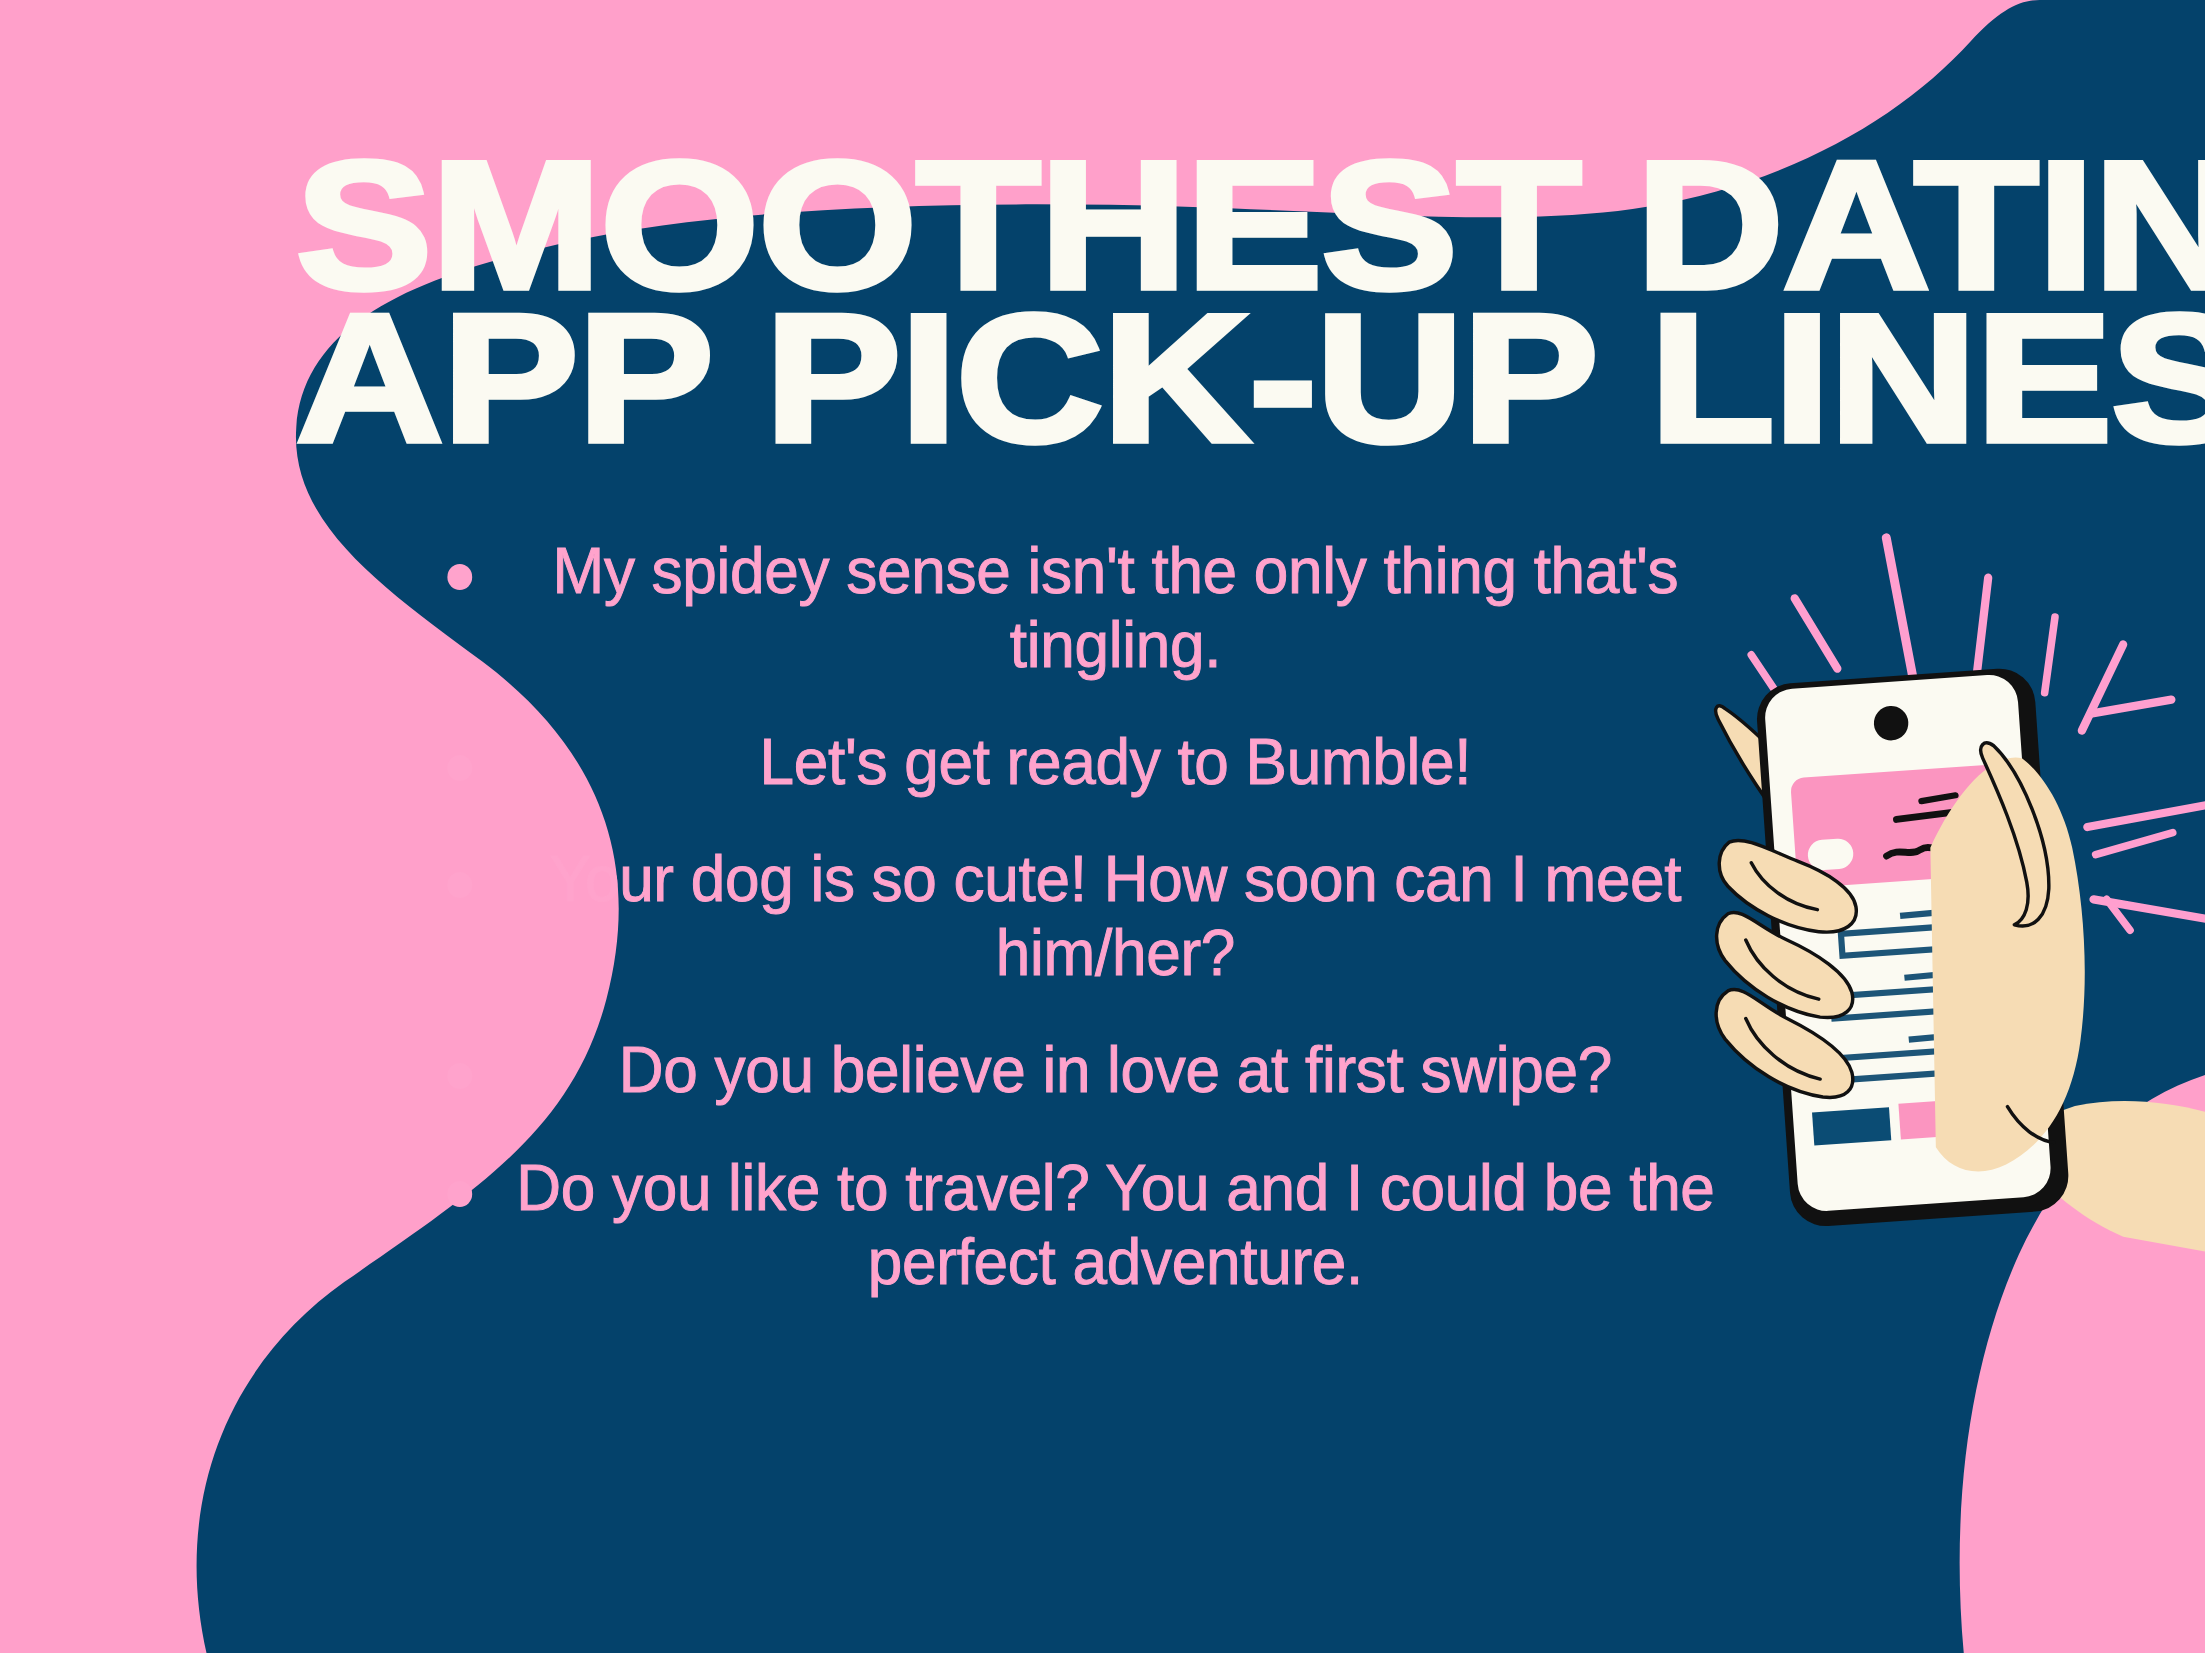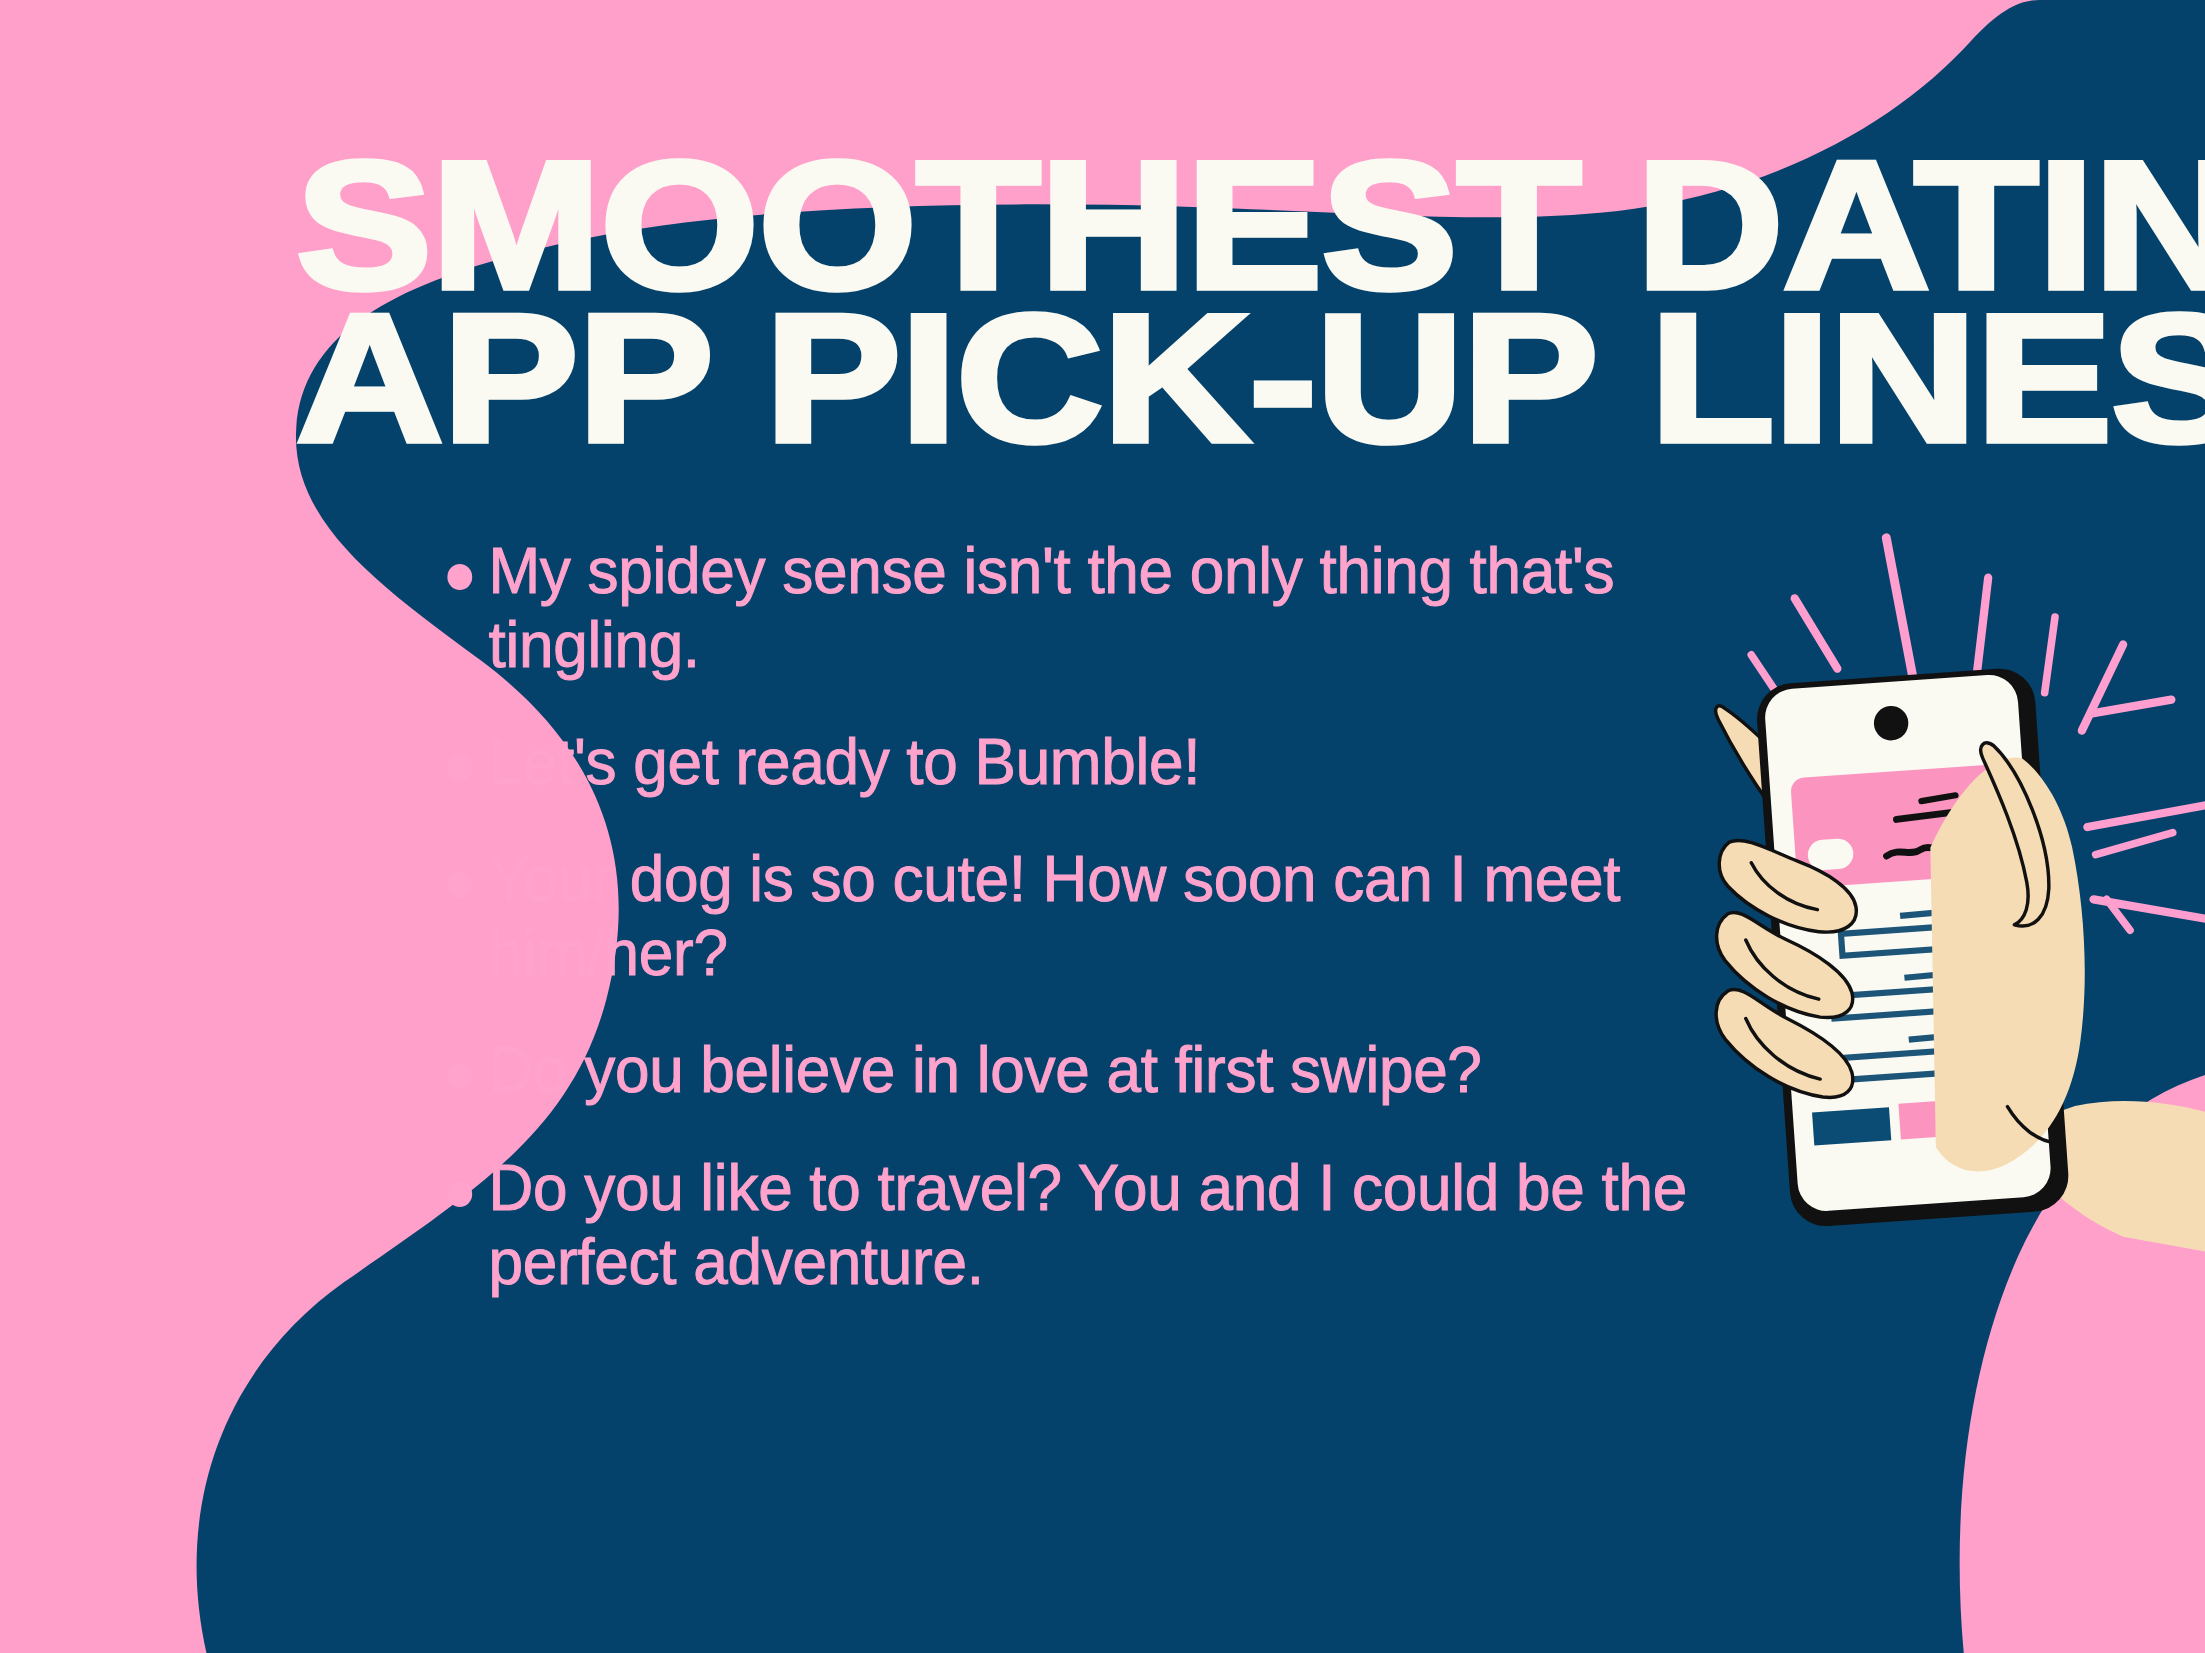--- a/index.html
+++ b/index.html
@@ -51,20 +51,21 @@
   
   #lines-list {
     position: absolute;
     left: 413px;
     top: 534px;
     width: 1392px;
     z-index: 6;
     margin: 0;
     padding: 0;
     list-style: none;
+    text-align: center;
   }
   .line-item {
     position: relative;
     padding-left: 79px;
     margin-bottom: 43px;
     color: #FFA3CC;
     font-family: "Liberation Sans Narrow", "Liberation Sans", sans-serif;
     font-weight: 400;
     font-size: 65px;
     line-height: 1.14;

